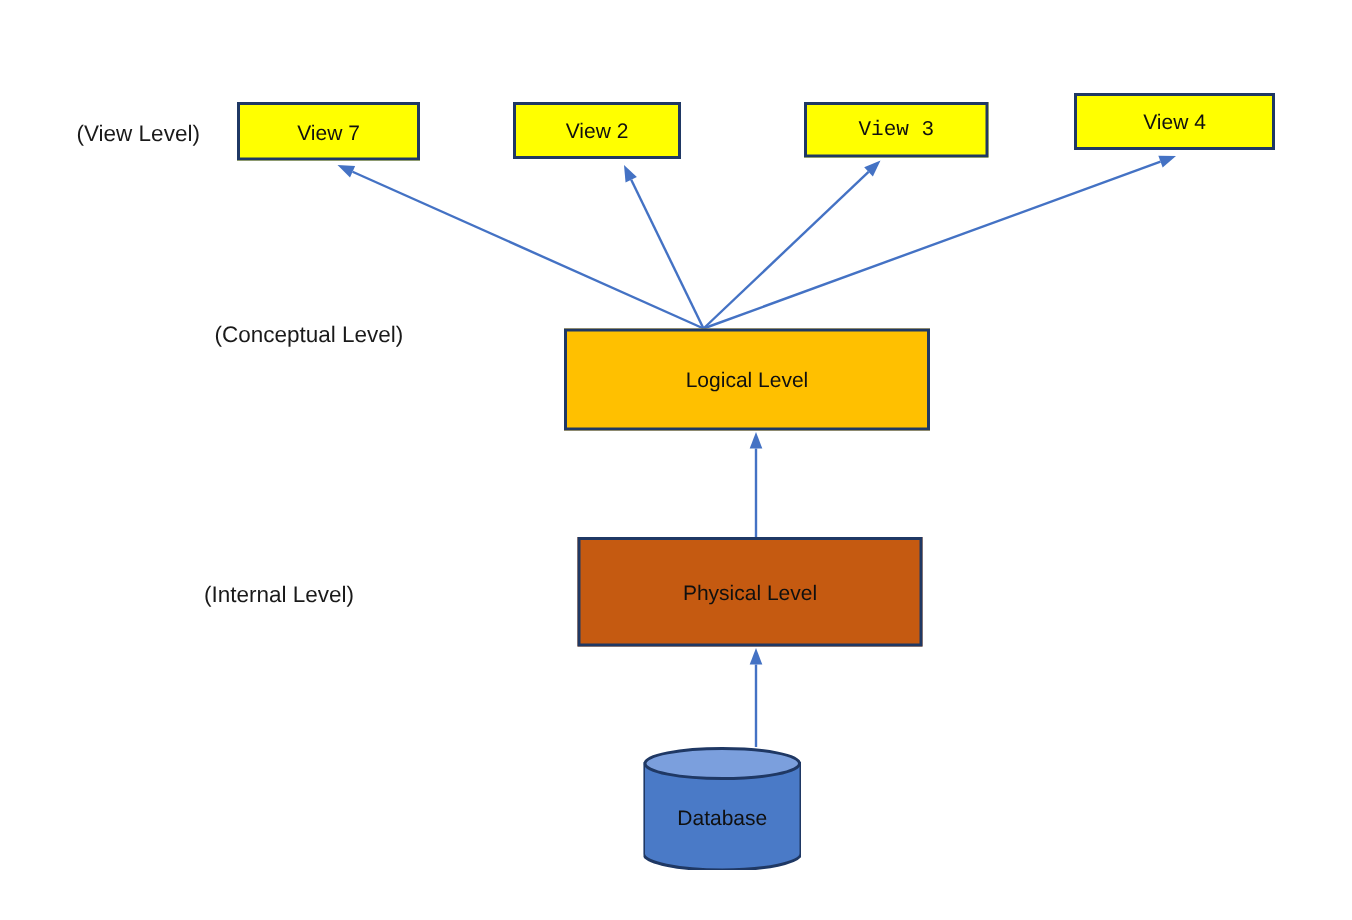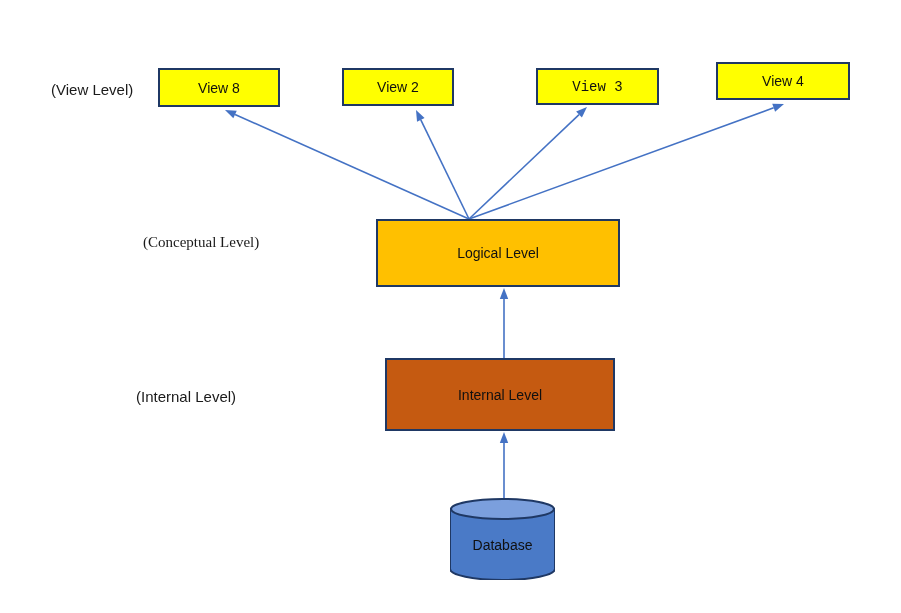--- a/index.html
+++ b/index.html
@@ -79,33 +79,33 @@
       <polygon points="550,107 544.913021301947,117.61897583223332 539.1302402976838,111.52640298845601" fill="#4472c4"></polygon>
       <line x1="432" y1="219" x2="736.6670694819784" y2="107.77233971292853" stroke="#4472c4" stroke-width="1.6"></line>
       <polygon points="747,104 738.1074173723692,111.71764045617314 735.2267215915875,103.82703896968391" fill="#4472c4"></polygon>
       <line x1="467" y1="358" x2="467" y2="299" stroke="#4472c4" stroke-width="1.6"></line>
       <polygon points="467,288 471.2,299 462.8,299" fill="#4472c4"></polygon>
       <line x1="467" y1="498" x2="467" y2="443" stroke="#4472c4" stroke-width="1.6"></line>
       <polygon points="467,432 471.2,443 462.8,443" fill="#4472c4"></polygon>
     </svg>
 
   <div class="side-label" style="left: 14px; top: 81px;">(View Level)</div>
-  <div class="side-label" style="left: 106px; top: 233px; font-family: Liberation Serif, serif;">(Conceptual Level)</div>
+  <div class="side-label" style="left: 106px; top: 215px;">(Conceptual Level)</div>
   <div class="side-label" style="left: 99px; top: 388px;">(Internal Level)</div>
 
-  <div class="node view-node" style="left: 121px; top: 68px; width: 122px; height: 39px; background: rgb(255, 255, 0); border-color: rgb(31, 56, 100);">View 8</div>
+  <div class="node view-node" style="left: 121px; top: 68px; width: 122px; height: 39px; background: rgb(255, 255, 0); border-color: rgb(31, 56, 100);">View 7</div>
   <div class="node view-node" style="left: 305px; top: 68px; width: 112px; height: 38px; background: rgb(255, 255, 0); border-color: rgb(31, 56, 100);">View 2</div>
   <div class="node view-node" style="left: 499px; top: 68px; width: 123px; height: 37px; background: rgb(255, 255, 0); border-color: rgb(31, 56, 100); font-family: Liberation Mono, monospace;">View 3</div>
   <div class="node view-node" style="left: 679px; top: 62px; width: 134px; height: 38px; background: rgb(255, 255, 0); border-color: rgb(31, 56, 100);">View 4</div>
 
   <div class="node logical-node" style="left: 339px; top: 219px; width: 244px; height: 68px; background: rgb(255, 192, 0); border-color: rgb(31, 56, 100);">Logical Level</div>
 
-  <div class="node physical-node" style="left: 348px; top: 358px; width: 230px; height: 73px; background: rgb(197, 90, 17); border-color: rgb(31, 56, 100);">Internal Level</div>
+  <div class="node physical-node" style="left: 348px; top: 358px; width: 230px; height: 73px; background: rgb(197, 90, 17); border-color: rgb(31, 56, 100);">Physical Level</div>
 
-  <div class="cylinder" style="left: 413px; top: 498px; width: 105px; height: 82px;">
+  <div class="cylinder" style="left: 392px; top: 498px; width: 105px; height: 82px;">
     <svg id="cyl-svg" xmlns="http://www.w3.org/2000/svg" width="105" height="82" viewBox="0 0 105 82">
         <path d="M 0,11 L 0,71 A 52.5,11 0 0 0 105,71 L 105,11 Z" fill="#4a7ac7" stroke="#1f3864" stroke-width="2"></path>
         <ellipse cx="52.5" cy="11" rx="51.5" ry="10" fill="#7b9fdd" stroke="#1f3864" stroke-width="2"></ellipse>
       </svg>
     <div class="cyl-label" style="top: 39px;">Database</div>
   </div>
 
 </div>
 
 </body></html>

